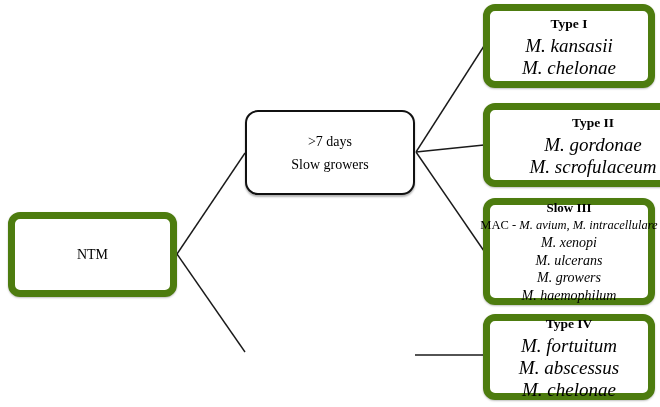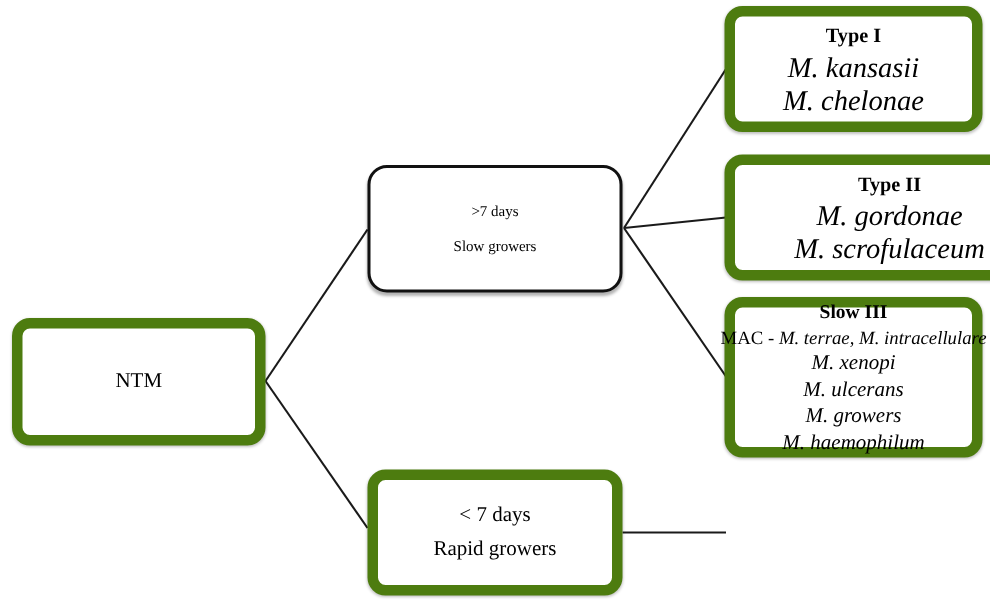--- a/index.html
+++ b/index.html
@@ -40,21 +40,21 @@
     border: 2.5px solid #111111;
     border-radius: 13px;
     box-shadow: 0 2px 2px rgba(0,0,0,0.3);
   }
   .node-root {
     left: 8px; top: 212px; width: 169px; height: 85px;
     font-size: 14px;
   }
   .node-slow {
     left: 245px; top: 110px; width: 170px; height: 85px;
-    font-size: 10px; line-height: 23px;
+    font-size: 14px; line-height: 23px;
   }
   .node-rapid {
     left: 245px; top: 313px; width: 170px; height: 84px;
     font-size: 14px; line-height: 23px;
   }
   .node-type1 { left: 483px; top: 4px;   width: 172px; height: 84px; }
   .node-type2 { left: 483px; top: 103px; width: 196px; height: 84px; padding-left: 24px; }
   .node-type3 { left: 483px; top: 198px; width: 172px; height: 107px; }
   .node-type4 { left: 483px; top: 314px; width: 172px; height: 86px; }
 
@@ -94,40 +94,42 @@
 
   <div class="node node-root">
     <span>NTM</span>
   </div>
 
   <div class="node thick node-slow">
     <span>&gt;7 days</span>
     <span>Slow growers</span>
   </div>
 
-  <div class="node node-rapid">
-    <span>&lt; 7 days</span>
-    <span>Rapid growers</span>
-  </div>
 
   <div class="node node-type1">
     <span class="type-title">Type I</span>
     <span class="species">M. kansasii</span>
     <span class="species">M. chelonae</span>
   </div>
 
   <div class="node node-type2">
     <span class="type-title">Type II</span>
     <span class="species">M. gordonae</span>
     <span class="species">M. scrofulaceum</span>
   </div>
 
   <div class="node node-type3">
     <span class="type-title">Slow III</span>
-    <span class="mac-row"><span class="mac-prefix">MAC - </span><span class="mac-species">M. terrae, M. intracellulare</span></span>
+    <span class="mac-row"><span class="mac-prefix">MAC - </span><span class="mac-species">M. avium, M. intracellulare</span></span>
     <span class="species">M. xenopi</span>
     <span class="species">M. ulcerans</span>
     <span class="species">M. growers</span>
     <span class="species">M. haemophilum</span>
   </div>
 
+  <div class="node node-type4">
+    <span class="type-title">Type IV</span>
+    <span class="species">M. fortuitum</span>
+    <span class="species">M. abscessus</span>
+    <span class="species">M. chelonae</span>
+  </div>
 
 </div>
 
 </body></html>

